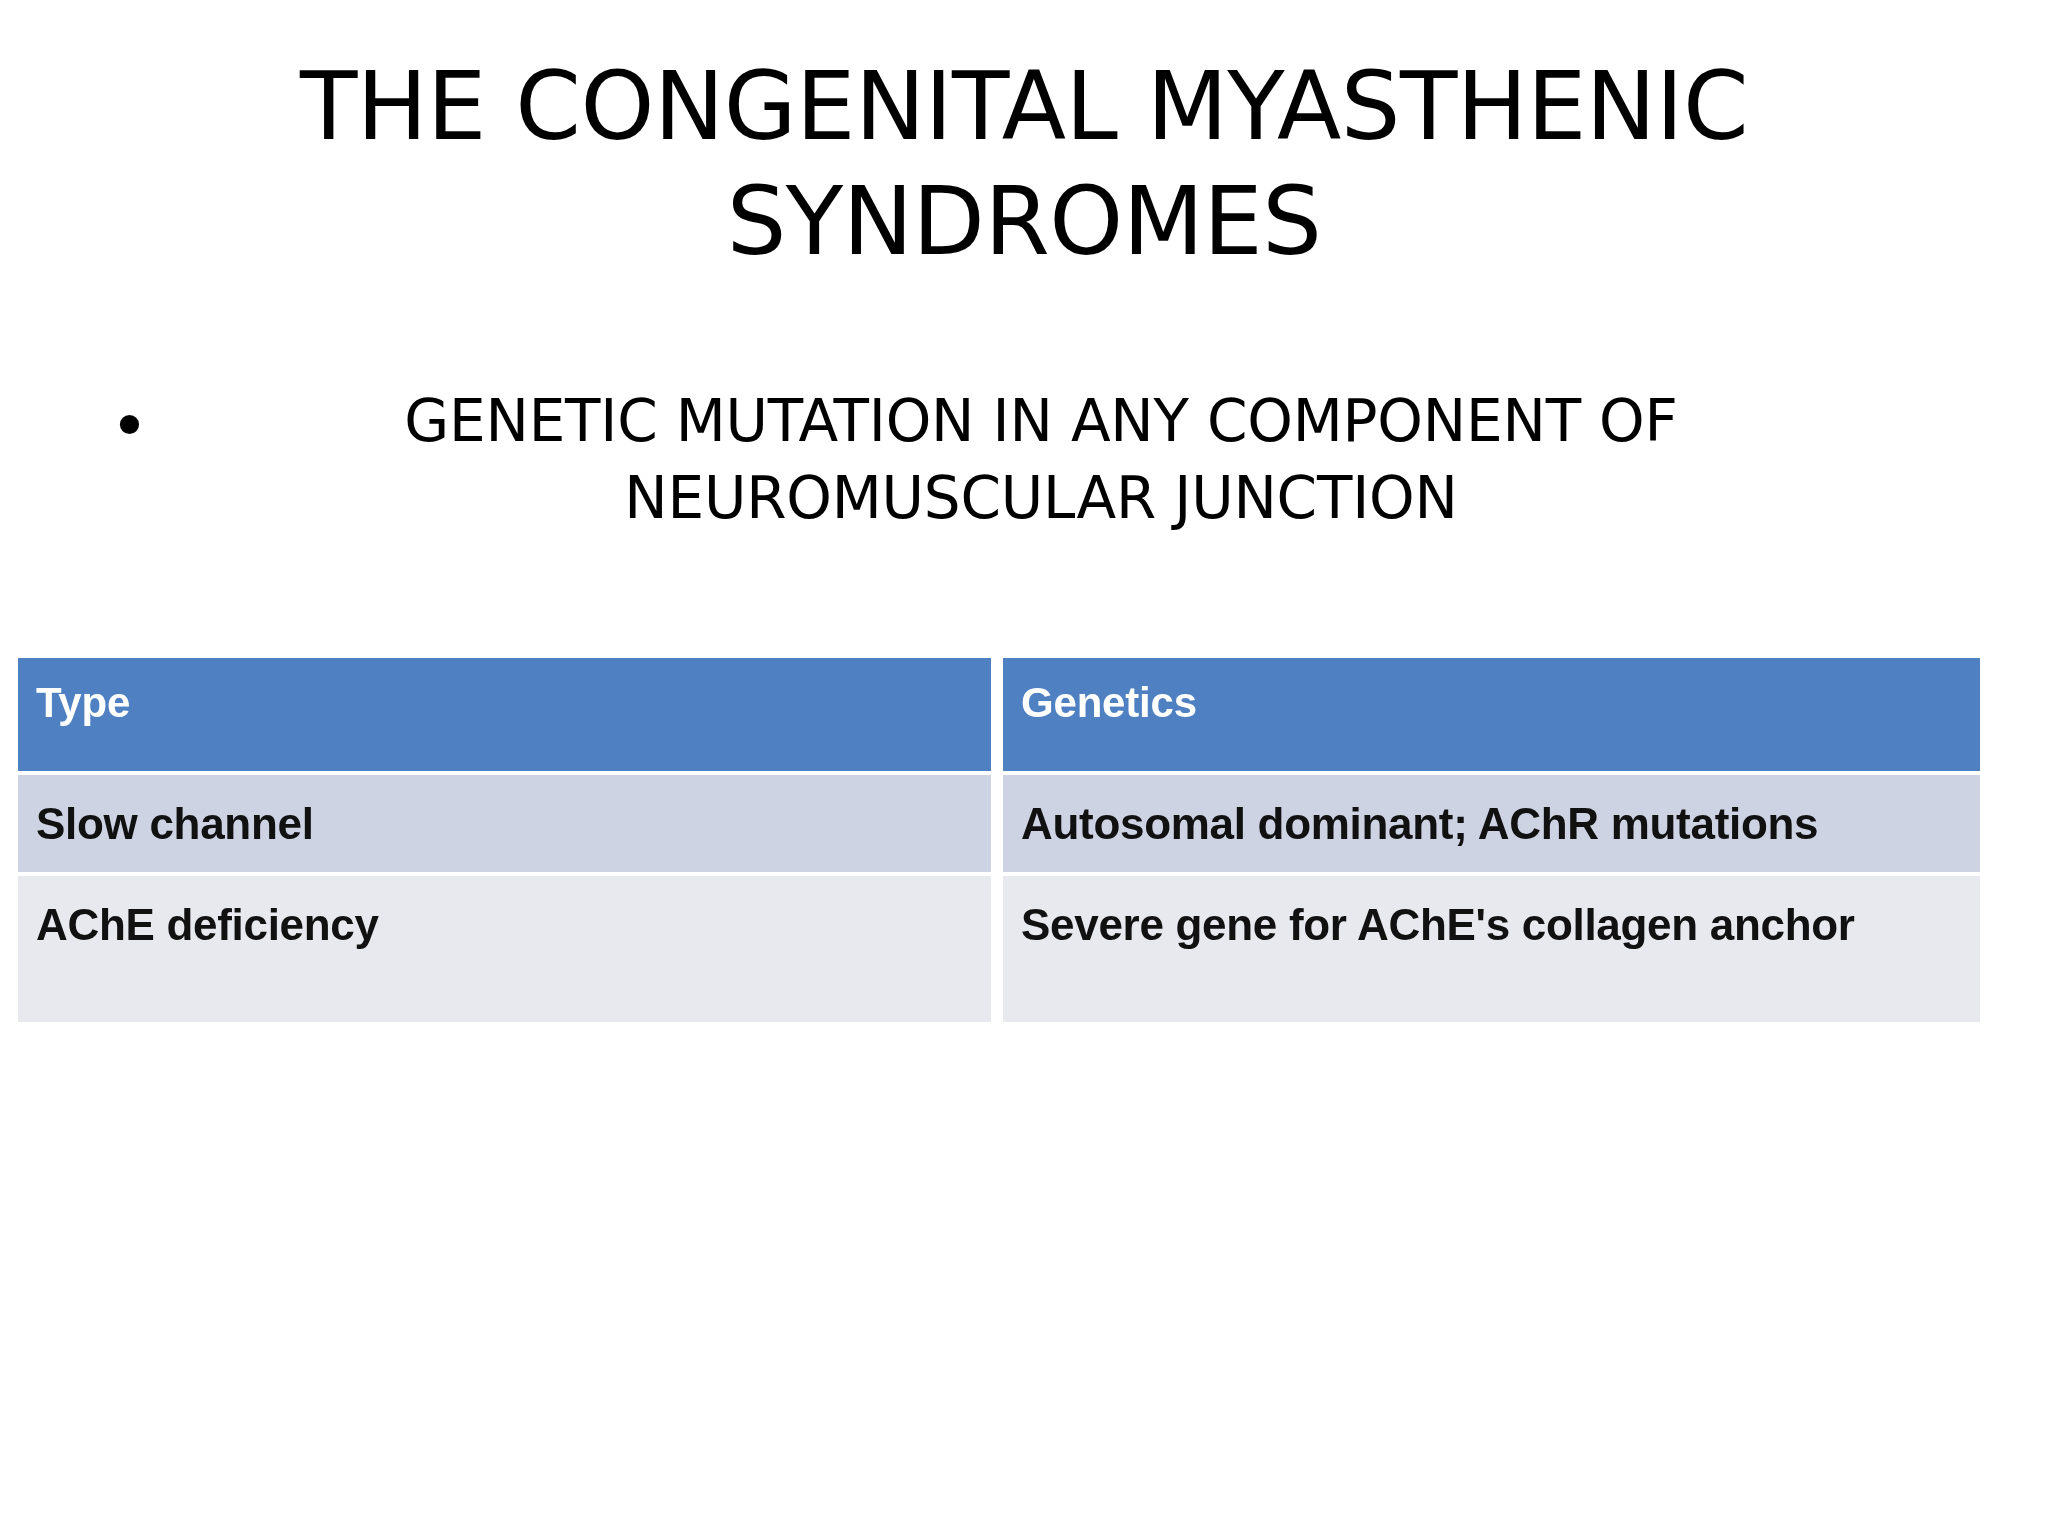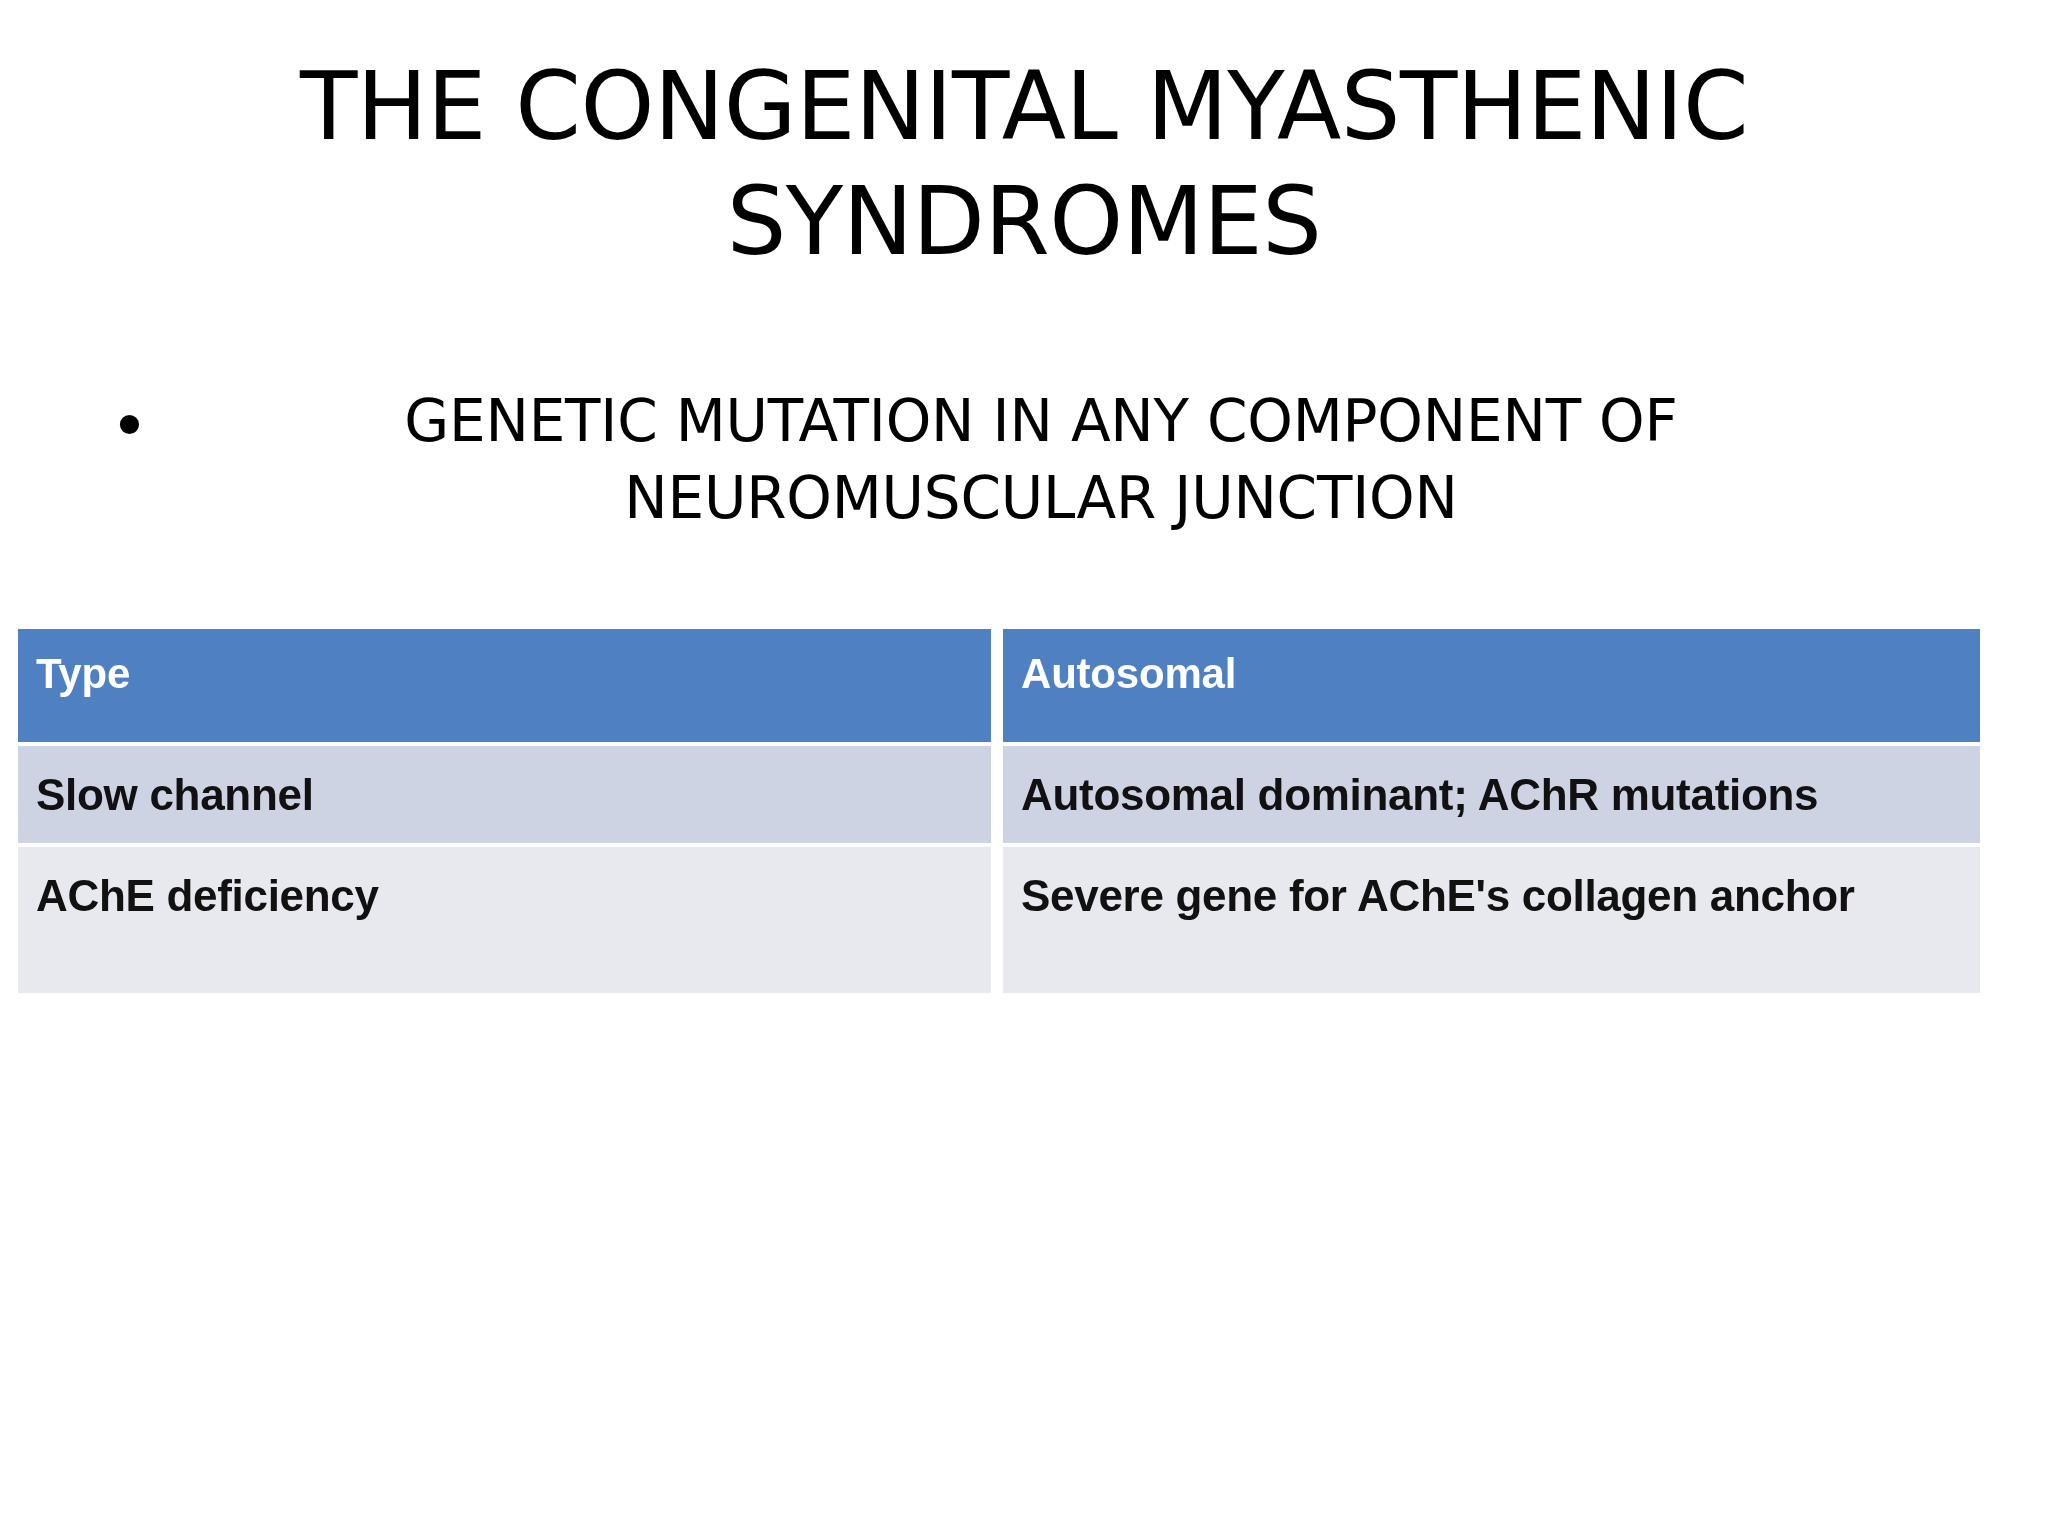--- a/index.html
+++ b/index.html
@@ -68,21 +68,21 @@
     color: #000000;
     text-align: center;
     font-family: "DejaVu Sans", "Liberation Sans", sans-serif;
     padding-right: 44px;
   }
 
   
   .data-table {
     position: absolute;
     left: 18px;
-    top: 629px;
+    top: 658px;
     width: 1962px;
     border-collapse: separate;
     border-spacing: 0;
     table-layout: fixed;
     border-radius: 31px;
   }
   .data-table col.col-type { width: 985px; }
   .data-table col.col-gen  { width: 977px; }
 
   .data-table th,
@@ -143,21 +143,21 @@
   </div>
 
   <table class="data-table">
     <colgroup>
       <col class="col-type">
       <col class="col-gen">
     </colgroup>
     <thead>
       <tr>
         <th>Type</th>
-        <th>Autosomal</th>
+        <th>Genetics</th>
       </tr>
     </thead>
     <tbody>
       <tr class="row-odd r1">
         <td>Slow channel</td>
         <td>Autosomal dominant; AChR mutations</td>
       </tr>
       <tr class="row-even r4">
         <td>AChE deficiency</td>
         <td>Severe gene for AChE's  collagen anchor</td>

